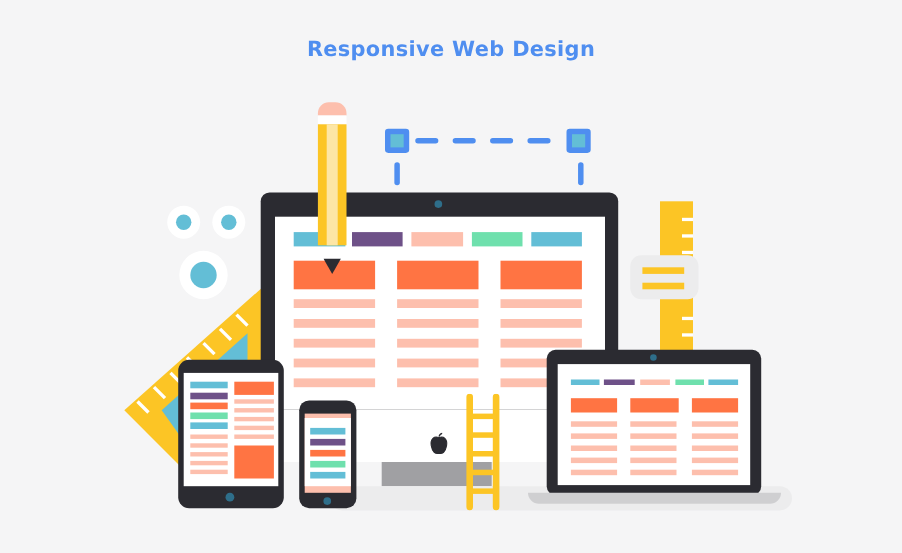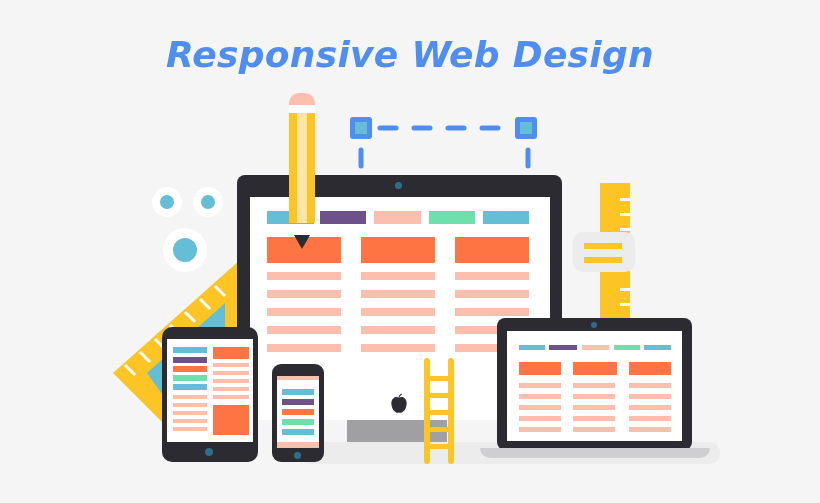--- a/index.html
+++ b/index.html
@@ -1,18 +1,18 @@
 <!DOCTYPE html>
 <html><head>
 <meta charset="utf-8">
 <style>
   html,body{margin:0;padding:0;}
   body{width:820px;height:503px;background:#f5f5f6;position:relative;overflow:hidden;font-family:"DejaVu Sans",sans-serif;}
   .abs{position:absolute;}
-  .title{position:absolute;left:0;top:34px;width:820px;text-align:center;font-family:"DejaVu Sans",sans-serif;font-weight:bold;font-style:italic;font-size:36px;color:#4f8ef0;letter-spacing:0.3px;}
+  .title{position:absolute;left:0;top:34px;width:820px;text-align:center;font-family:"DejaVu Sans",sans-serif;font-weight:bold;font-size:19px;color:#4f8ef0;letter-spacing:0.3px;}
   .bar{position:absolute;}
   .dev{position:absolute;background:#2b2b31;}
   .screen{position:absolute;background:#ffffff;}
   .cam{position:absolute;border-radius:50%;background:#2e6e8a;}
 </style>
 </head>
 <body>
 
 <div class="title">Responsive Web Design</div>
 

